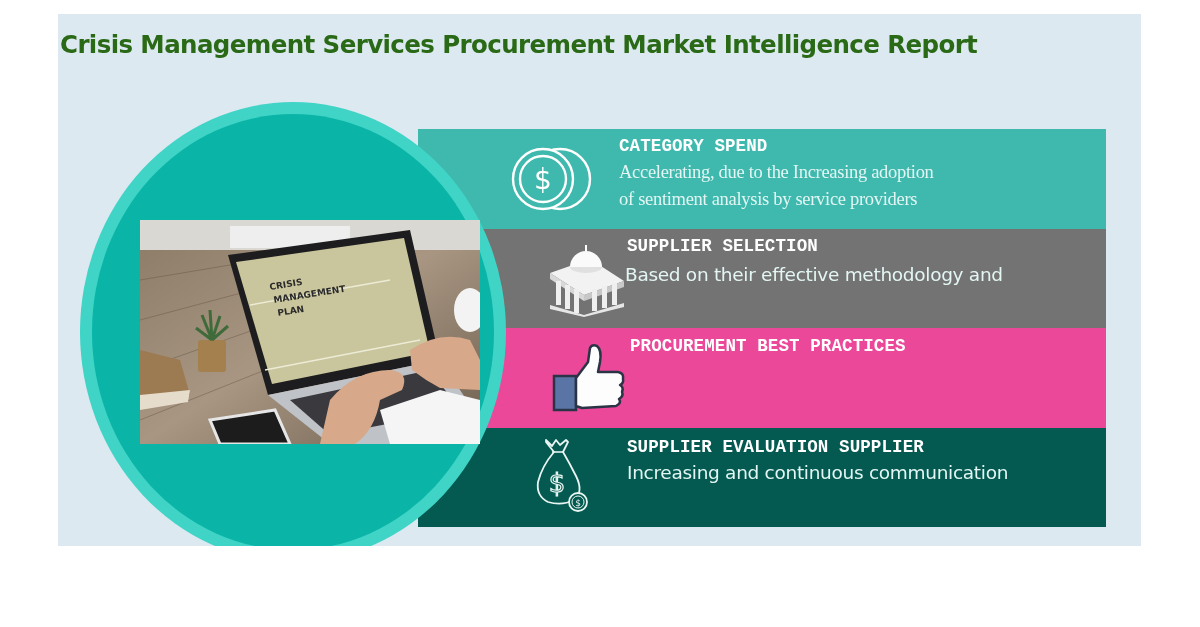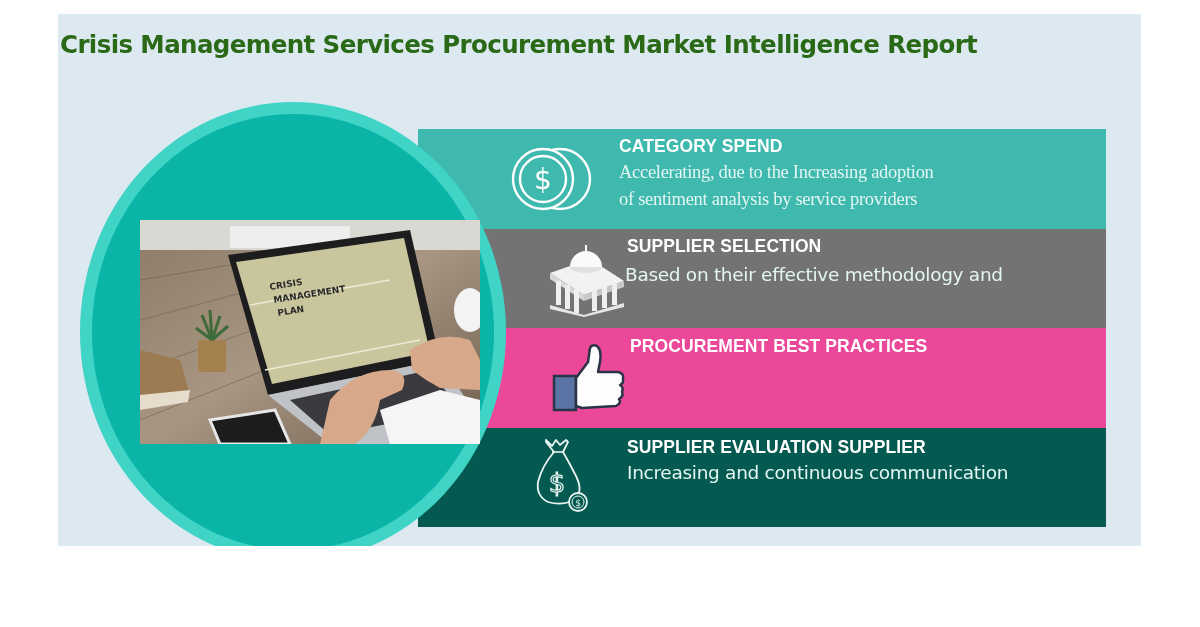--- a/index.html
+++ b/index.html
@@ -2,21 +2,21 @@
 <html><head>
 <meta charset="utf-8">
 <style>
   html, body { margin:0; padding:0; }
   body { width:1200px; height:627px; background:#ffffff; position:relative; overflow:hidden; font-family:"DejaVu Sans", sans-serif; }
   .panel { position:absolute; left:58px; top:14px; width:1083px; height:532px; background:#dde9f1; overflow:hidden; }
   .title { position:absolute; left:2px; top:16px; font-family:"DejaVu Sans", sans-serif; font-weight:bold; font-size:24.5px; letter-spacing:-0.6px; color:#2a6a17; white-space:nowrap; }
   .bands { position:absolute; left:360px; top:115px; width:688px; }
   .band { position:relative; height:99.5px; }
   .band .icon { position:absolute; }
-  .band .heading { position:absolute; font-family:Liberation Sans, sans-serif; font-weight:bold; font-size:17.5px; color:#ffffff; letter-spacing:0.1px; white-space:nowrap; }
+  .band .heading { position:absolute; font-family:Liberation Mono, monospace; font-weight:bold; font-size:17.5px; color:#ffffff; letter-spacing:0.1px; white-space:nowrap; }
   .band .body { position:absolute; font-family:"DejaVu Sans", sans-serif; font-size:18.5px; line-height:27px; color:#e3f6f3; white-space:nowrap; letter-spacing:-0.3px; }
   .circle-ring { position:absolute; left:22px; top:88px; width:426px; height:460px; border-radius:50%; background:#3fd4c6; }
   .circle-inner { position:absolute; left:34px; top:100px; width:402px; height:436px; border-radius:50%; background:#0ab5a8; }
   .photo { position:absolute; left:82px; top:206px; width:340px; height:224px; overflow:hidden; }
   .logo { position:absolute; left:914px; top:556px; display:flex; align-items:center; gap:6px; }
   .logo-text { font-family:"DejaVu Sans", sans-serif; font-size:19px; letter-spacing:-0.5px; }
   .logo-spend { color:#2f6aa3; }
   .logo-edge { color:#7cbf42; }
 </style>
 </head>

